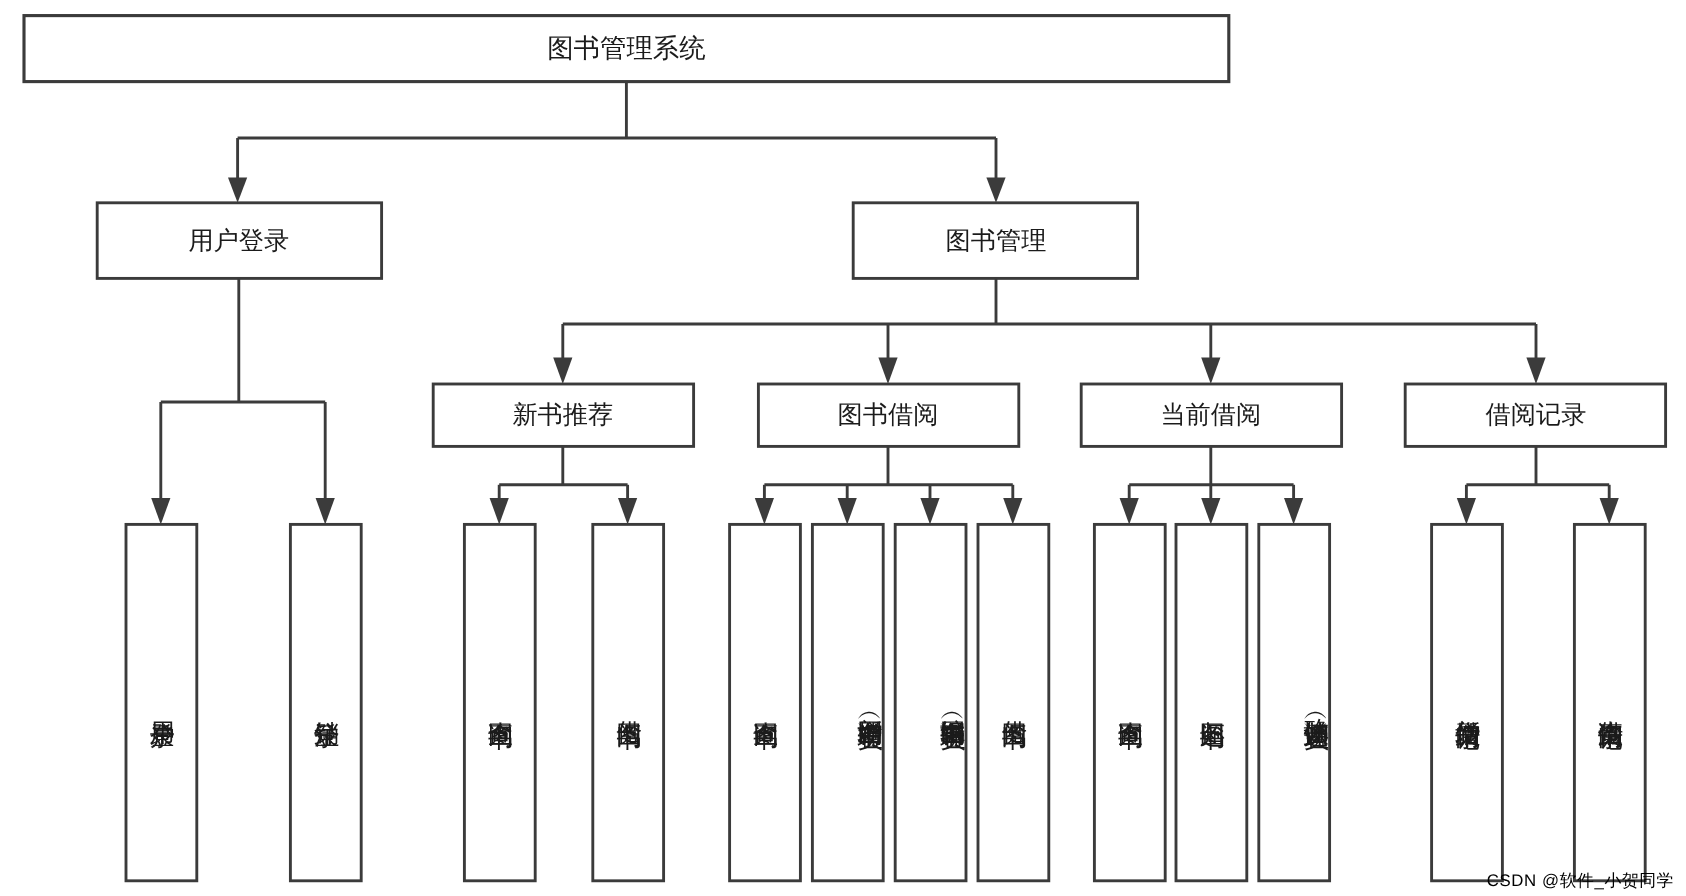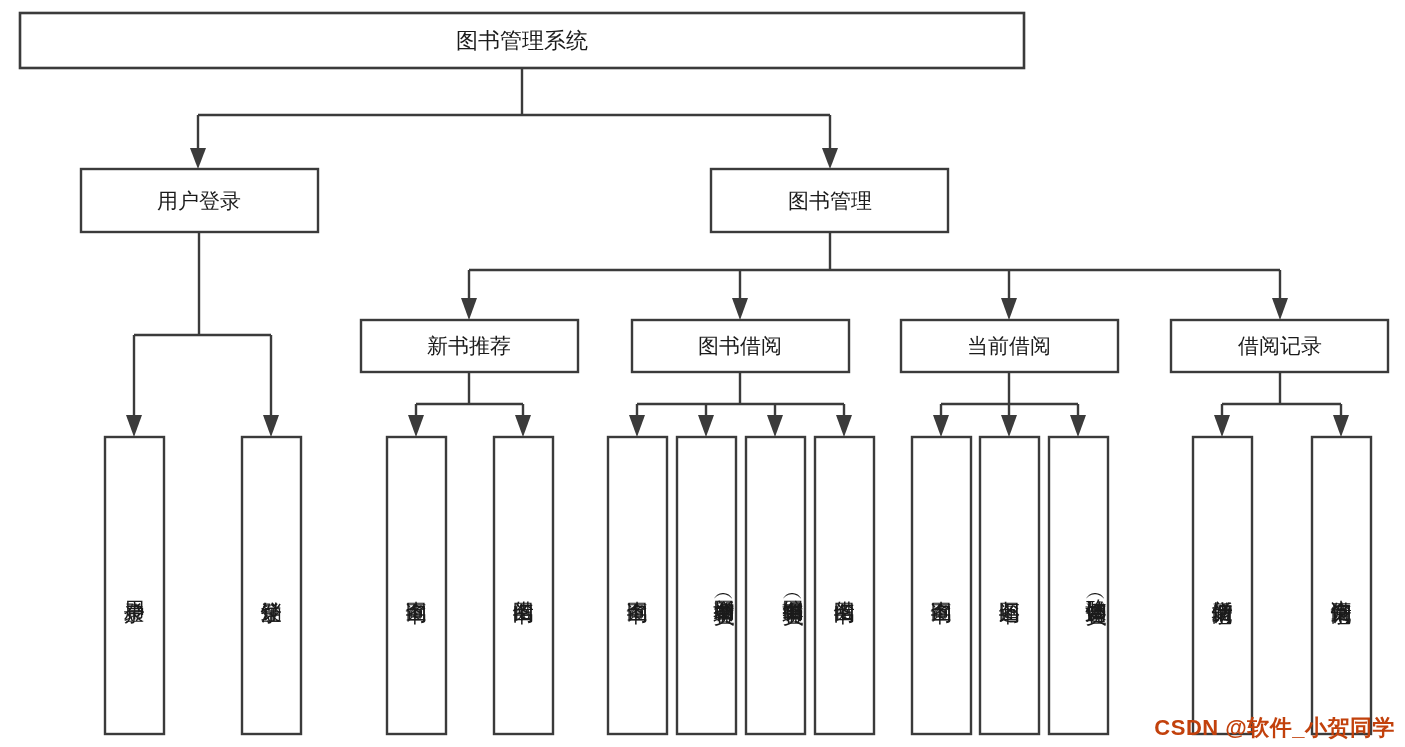--- a/index.html
+++ b/index.html
@@ -71,25 +71,24 @@
     pointer-events: none;
   }
   .vlabel.centered {
     align-items: center;
   }
   .watermark {
     position: absolute;
     right: 10px;
     bottom: 4px;
     font-family: "Liberation Sans", "DejaVu Sans", sans-serif;
-    font-size: 22px;
-    color: #c2410c;
+    font-size: 14px;
+    color: #000000;
     letter-spacing: 0.5px;
     white-space: nowrap;
-    font-weight: bold;
   }
 </style>
 </head>
 <body>
 
 <div id="diagram-root">
 
   <svg class="flow" viewBox="0 0 1405 747" xmlns="http://www.w3.org/2000/svg">
 
     <g>

